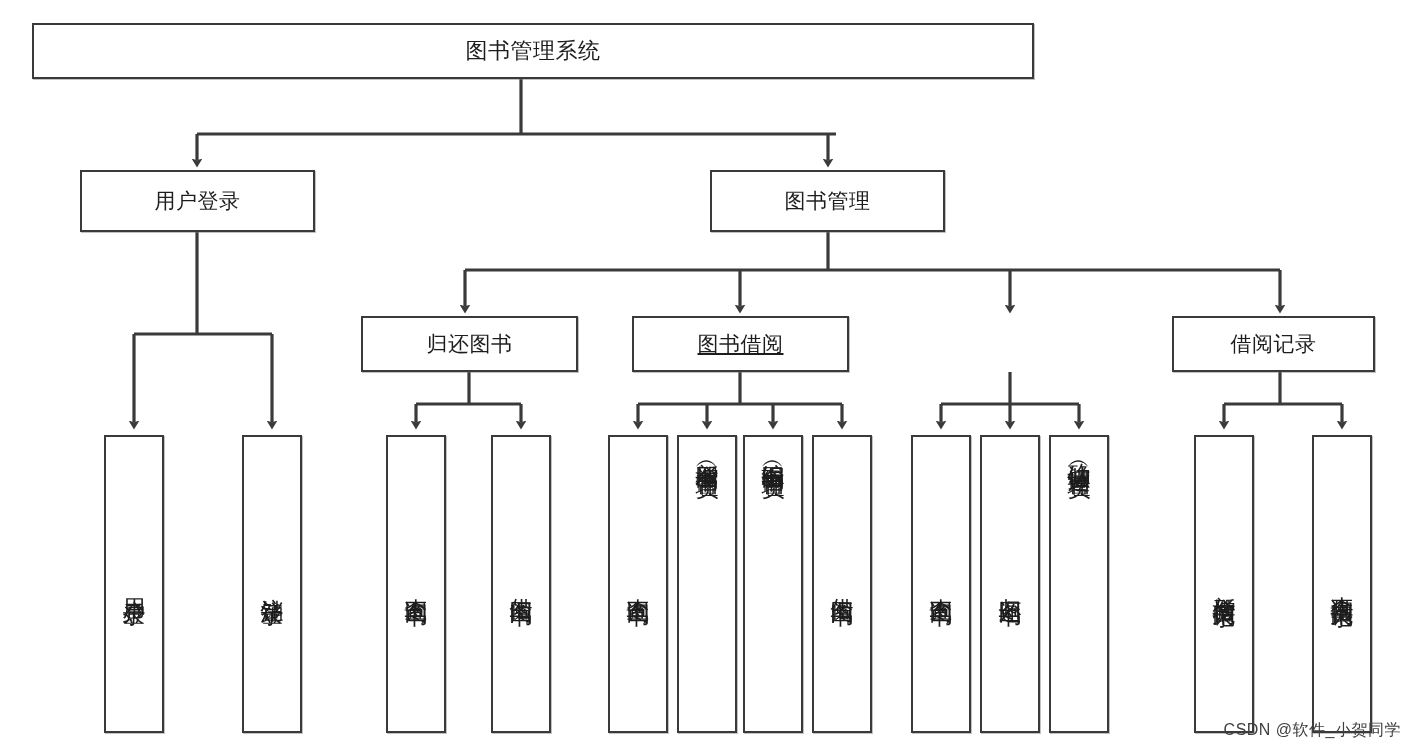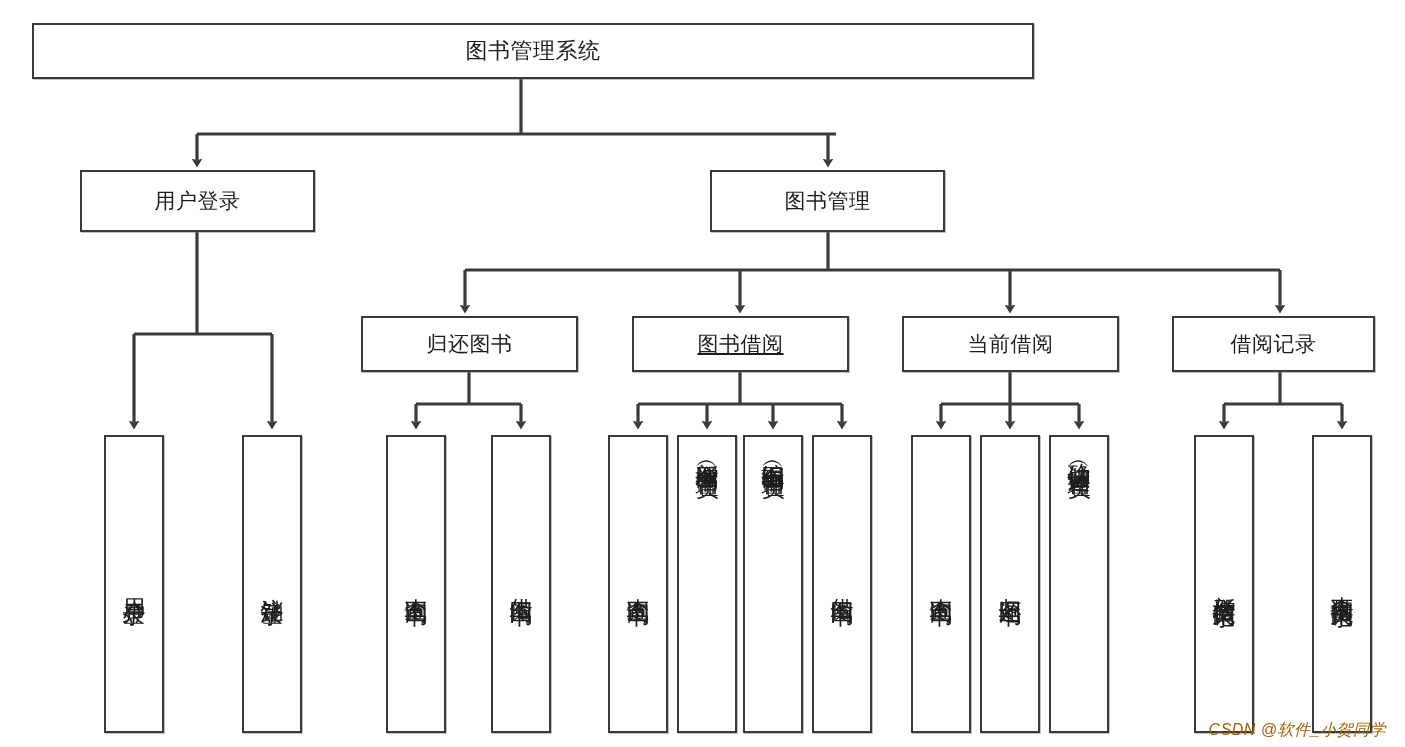--- a/index.html
+++ b/index.html
@@ -63,27 +63,26 @@
     line-height: 1.08;
     letter-spacing: 2px;
     white-space: nowrap;
   }
   .node.v.mid {
     align-items: center;
     padding-top: 0;
   }
   #watermark {
     position: absolute;
-    right: 19px;
+    right: 4px;
     bottom: 6px;
     font-size: 16px;
-    color: #a16207;
+    color: #404040;
     letter-spacing: 0.5px;
     white-space: nowrap;
-    font-style: italic;
   }
 </style>
 </head>
 <body>
 
 <div id="canvas">
 
   <svg id="connectors" viewBox="0 0 1405 747" xmlns="http://www.w3.org/2000/svg">
     <defs>
       <marker id="arrow" markerWidth="9" markerHeight="11" refX="1.5" refY="5.5" orient="auto" markerUnits="userSpaceOnUse">
@@ -144,23 +143,20 @@
   <div class="node h" style="left:710px; top:170px; width:235px; height:62px;align-items:center;">
     <span class="label">图书管理</span>
   </div>
 
   <div class="node h" style="left:361px; top:316px; width:217px; height:56px;">
     <span class="label">归还图书</span>
   </div>
   <div class="node h" style="left:632px; top:316px; width:217px; height:56px;text-decoration:underline;">
     <span class="label">图书借阅</span>
   </div>
-  <div class="node h" style="left:902px; top:316px; width:217px; height:56px;">
-    <span class="label">当前借阅</span>
-  </div>
   <div class="node h" style="left:1172px; top:316px; width:203px; height:56px;">
     <span class="label">借阅记录</span>
   </div>
 
   <div class="node v mid" style="left:104px; top:435px; width:60px; height:298px;">
     <span class="label">用户登录</span>
   </div>
   <div class="node v mid" style="left:242px; top:435px; width:60px; height:298px;">
     <span class="label">注销登录</span>
   </div>

